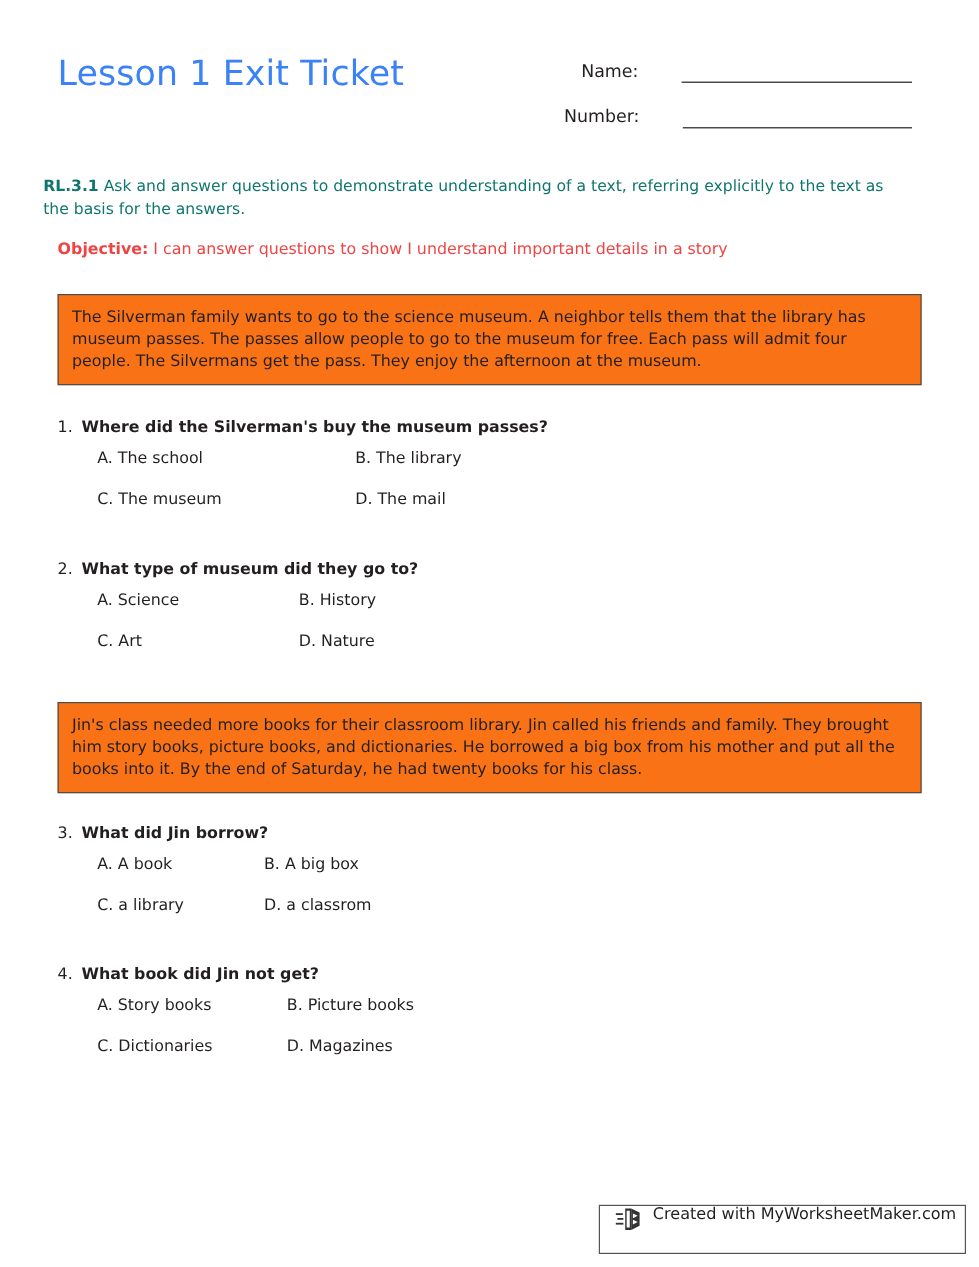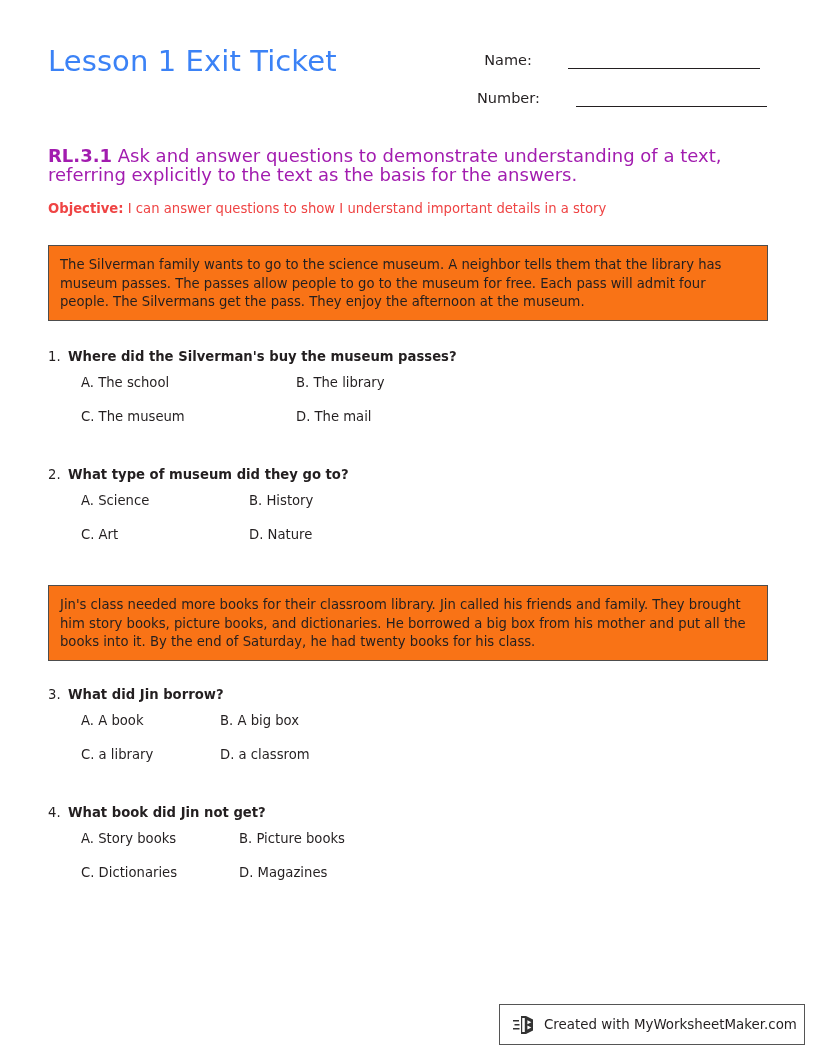--- a/index.html
+++ b/index.html
@@ -35,24 +35,24 @@
     left: 0;
     top: 0;
     font-size: 29px;
     font-weight: 400;
     letter-spacing: 0.1px;
     color: #3b82f6;
     white-space: nowrap;
   }
   .field-row {
     position: absolute;
-    right: 1px;
+    right: 8px;
     display: flex;
     align-items: flex-end;
-    justify-content: center;
+    justify-content: flex-end;
     width: 290px;
     gap: 28px;
   }
   .field-row.name   { top: 7px; }
   .field-row.number { top: 45px; }
   .field-label {
     font-size: 14.5px;
     color: #231f20;
     padding-right: 8px;
     white-space: nowrap;
@@ -61,26 +61,26 @@
   .field-line {
     display: block;
     width: 192px;
     height: 17px;
     border-bottom: 1.4px solid #231f20;
   }
 
   
   .standard {
     position: absolute;
-    left: 48px;
+    left: 36px;
     top: 147px;
     width: 716px;
-    font-size: 18px;
+    font-size: 13px;
     line-height: 18.5px;
-    color: #a21caf;
+    color: #0f766e;
   }
   .standard b, .objective b { font-weight: 700; }
   .objective {
     position: absolute;
     left: 48px;
     top: 200px;
     width: 716px;
     font-size: 13.2px;
     line-height: 18.5px;
     color: #ef4444;
@@ -152,21 +152,20 @@
   .footer-badge {
     position: absolute;
     left: 499px;
     top: 1004px;
     width: 306px;
     height: 41px;
     border: 1.4px solid #555555;
     box-sizing: border-box;
     background: #ffffff;
     display: flex;
-    align-items: center;
     padding-left: 13px;
   }
   .brand-logo {
     width: 24px;
     height: 22px;
     flex: 0 0 24px;
     margin-right: 7px;
     display: block;
   }
   .footer-text {

